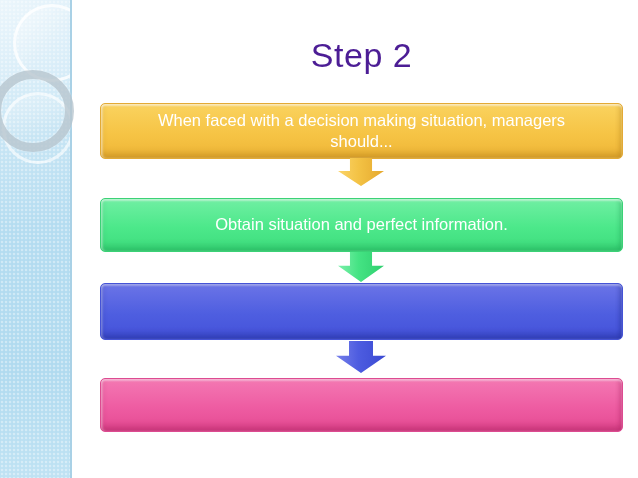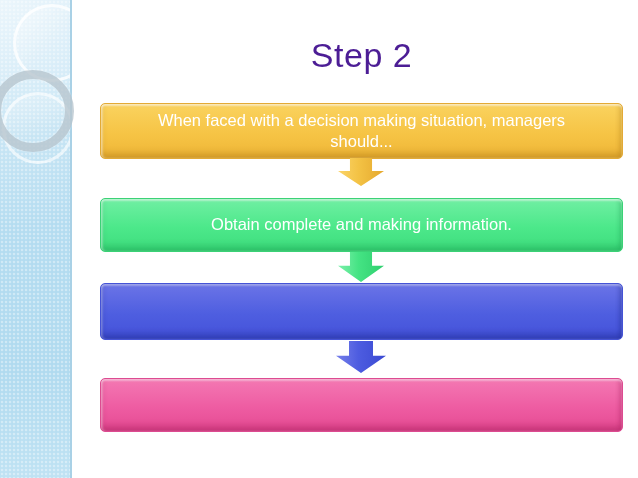--- a/index.html
+++ b/index.html
@@ -110,21 +110,21 @@
   <div class="ring ring-gray"></div>
 
   <h1 class="title">Step 2</h1>
 
   <div class="box box-premise">
     <span>When faced with a decision making situation, managers should...</span>
   </div>
   <div class="arrow arrow-orange"></div>
 
   <div class="box box-action">
-    <span>Obtain complete and making information.</span>
+    <span>Obtain situation and perfect information.</span>
   </div>
   <div class="arrow arrow-green"></div>
 
   <div class="box box-third">
     <span></span>
   </div>
   <div class="arrow arrow-blue"></div>
 
   <div class="box box-fourth">
     <span></span>

